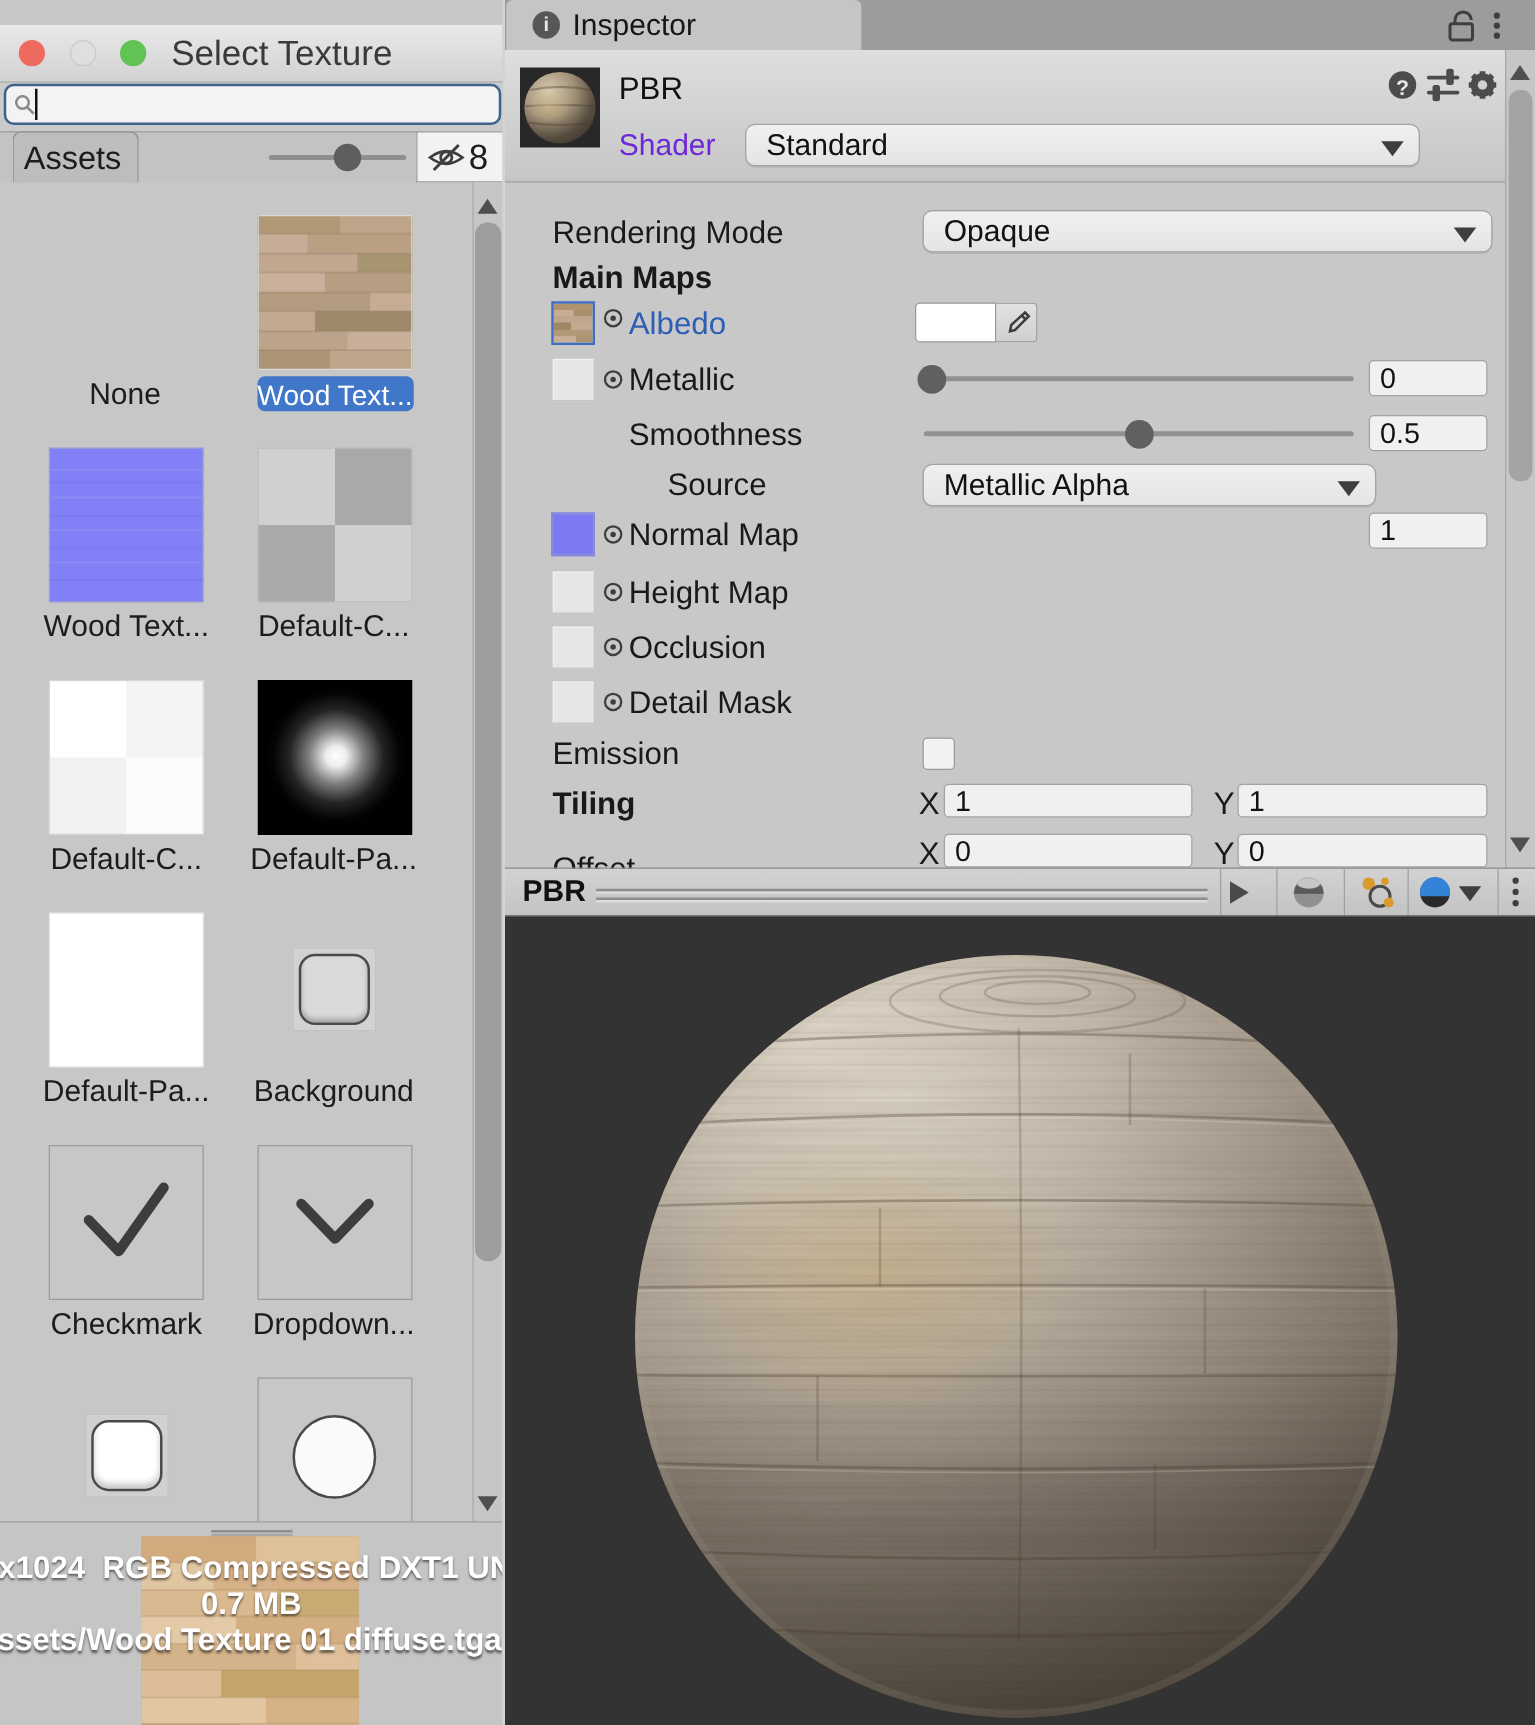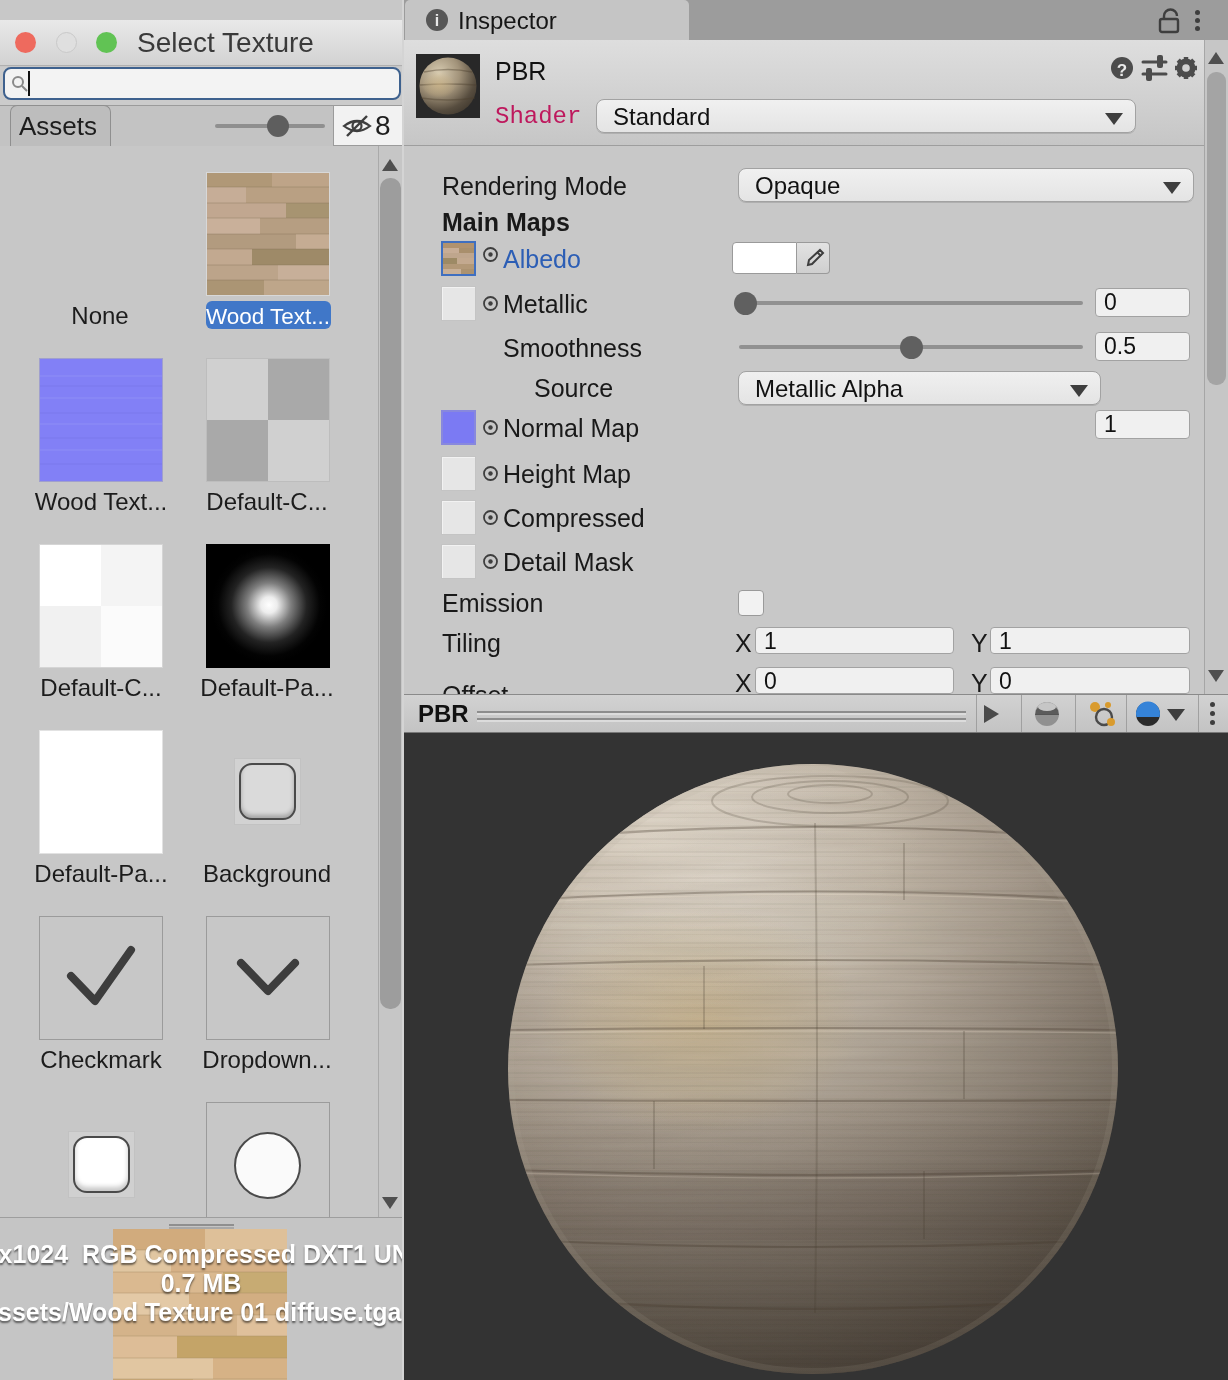--- a/index.html
+++ b/index.html
@@ -73,21 +73,21 @@
       <g stroke="#4c4c4c" stroke-width="4.5">
         <line x1="79" y1="17" x2="79" y2="39"></line>
         <line x1="68" y1="28" x2="90" y2="28"></line>
         <line x1="71.2" y1="20.2" x2="86.8" y2="35.8"></line>
         <line x1="71.2" y1="35.8" x2="86.8" y2="20.2"></line>
       </g>
       <circle cx="79" cy="28" r="7.5" fill="#4c4c4c" stroke="none"></circle>
       <circle cx="79" cy="28" r="3.8" fill="#d2d2d2" stroke="none"></circle>
     </g>
   </svg>
-  <div class="abs" style="left:91px; top:103px; font-size:24px; color:#be185d;font-family:Liberation Mono, monospace;">Shader</div>
+  <div class="abs" style="left:91px; top:103px; font-size:24px; color:#6d28d9;">Shader</div>
   <div class="dropdown abs" style="left:192px; top:99px; width:540px; height:34px;">
     <span>Standard</span>
   </div>
 
   <div id="props">
 
     <div class="rowlabel" style="left:38px; top:172px;">Rendering Mode</div>
     <div class="dropdown abs" style="left:334px; top:168px; width:456px; height:34px;">
         <span>Opaque</span>
       </div>
@@ -153,33 +153,33 @@
         <circle cx="8.5" cy="8.5" r="6.5" fill="none" stroke="#3e3e3e" stroke-width="1.8"></circle>
         <circle cx="8.5" cy="8.5" r="2.2" fill="#3e3e3e"></circle>
       </svg>
     <div class="rowlabel" style="left:99px; top:460px;">Height Map</div>
 
     <div class="swatch" style="left:37px; top:500px; background:#e6e6e6; border:1px solid #c4c4c4; box-shadow:inset 1px 1px 0 #f2f2f2;"></div>
     <svg class="abs" style="left:78px; top:509px;" width="17" height="17" viewBox="0 0 17 17">
         <circle cx="8.5" cy="8.5" r="6.5" fill="none" stroke="#3e3e3e" stroke-width="1.8"></circle>
         <circle cx="8.5" cy="8.5" r="2.2" fill="#3e3e3e"></circle>
       </svg>
-    <div class="rowlabel" style="left:99px; top:504px;">Compressed</div>
+    <div class="rowlabel" style="left:99px; top:504px;">Occlusion</div>
 
     <div class="swatch" style="left:37px; top:544px; background:#e6e6e6; border:1px solid #c4c4c4; box-shadow:inset 1px 1px 0 #f2f2f2;"></div>
     <svg class="abs" style="left:78px; top:553px;" width="17" height="17" viewBox="0 0 17 17">
         <circle cx="8.5" cy="8.5" r="6.5" fill="none" stroke="#3e3e3e" stroke-width="1.8"></circle>
         <circle cx="8.5" cy="8.5" r="2.2" fill="#3e3e3e"></circle>
       </svg>
     <div class="rowlabel" style="left:99px; top:548px;">Detail Mask</div>
 
     <div class="rowlabel" style="left:38px; top:589px;">Emission</div>
     <div class="abs" style="left:334px; top:590px; width:26px; height:26px; background:#f2f2f2; border:1px solid #9a9a9a; border-radius:4px;"></div>
 
-    <div class="rowlabel" style="left:38px; top:629px;">Tiling</div>
+    <div class="rowlabel" style="left:38px; top:629px;font-weight:bold;">Tiling</div>
     <div class="rowlabel" style="left:331px; top:629px;">X</div>
     <div class="field" style="left:351px; top:627px; width:199px; height:27px;">1</div>
     <div class="rowlabel" style="left:567px; top:629px;">Y</div>
     <div class="field" style="left:586px; top:627px; width:200px; height:27px;">1</div>
 
     <div class="rowlabel" style="left:38px; top:669px;margin-top:12px;">Offset</div>
     <div class="rowlabel" style="left:331px; top:669px;">X</div>
     <div class="field" style="left:351px; top:667px; width:199px; height:27px;">0</div>
     <div class="rowlabel" style="left:567px; top:669px;">Y</div>
     <div class="field" style="left:586px; top:667px; width:200px; height:27px;">0</div>

